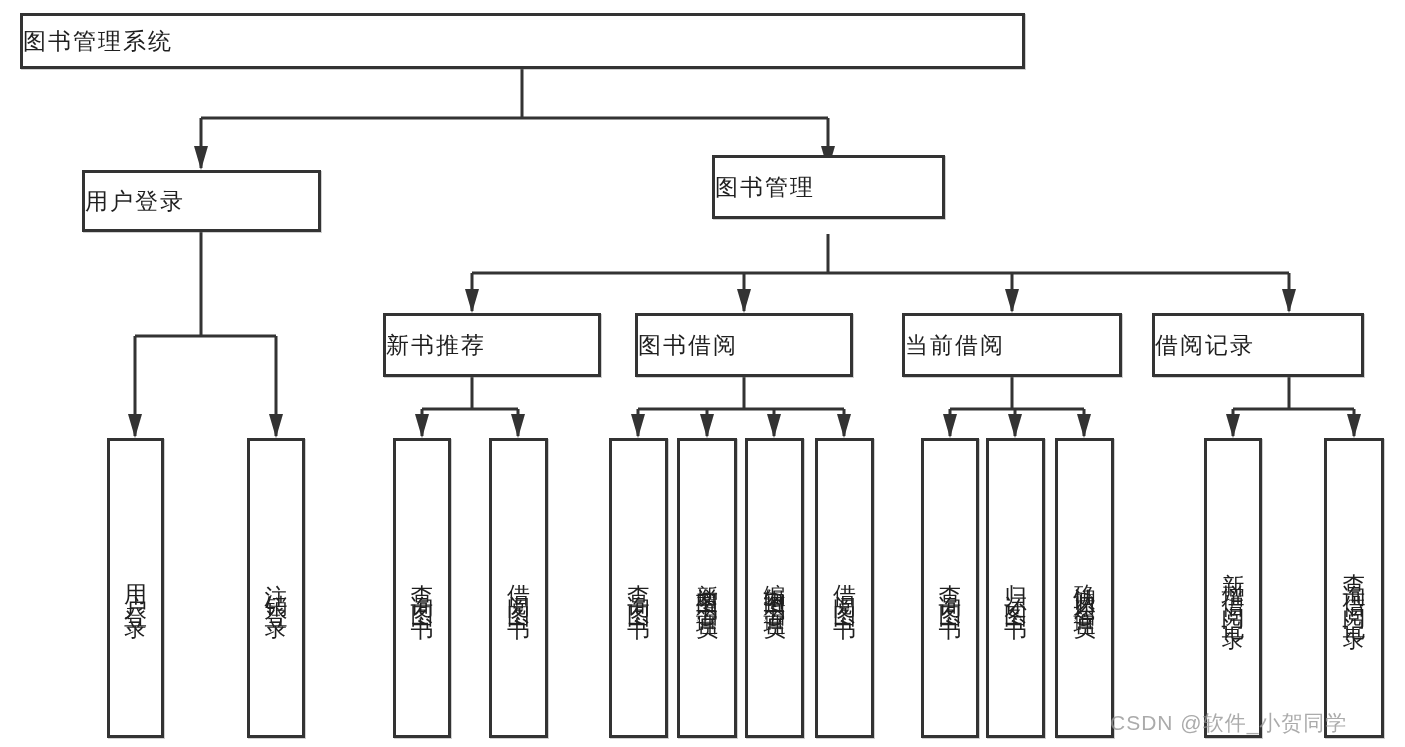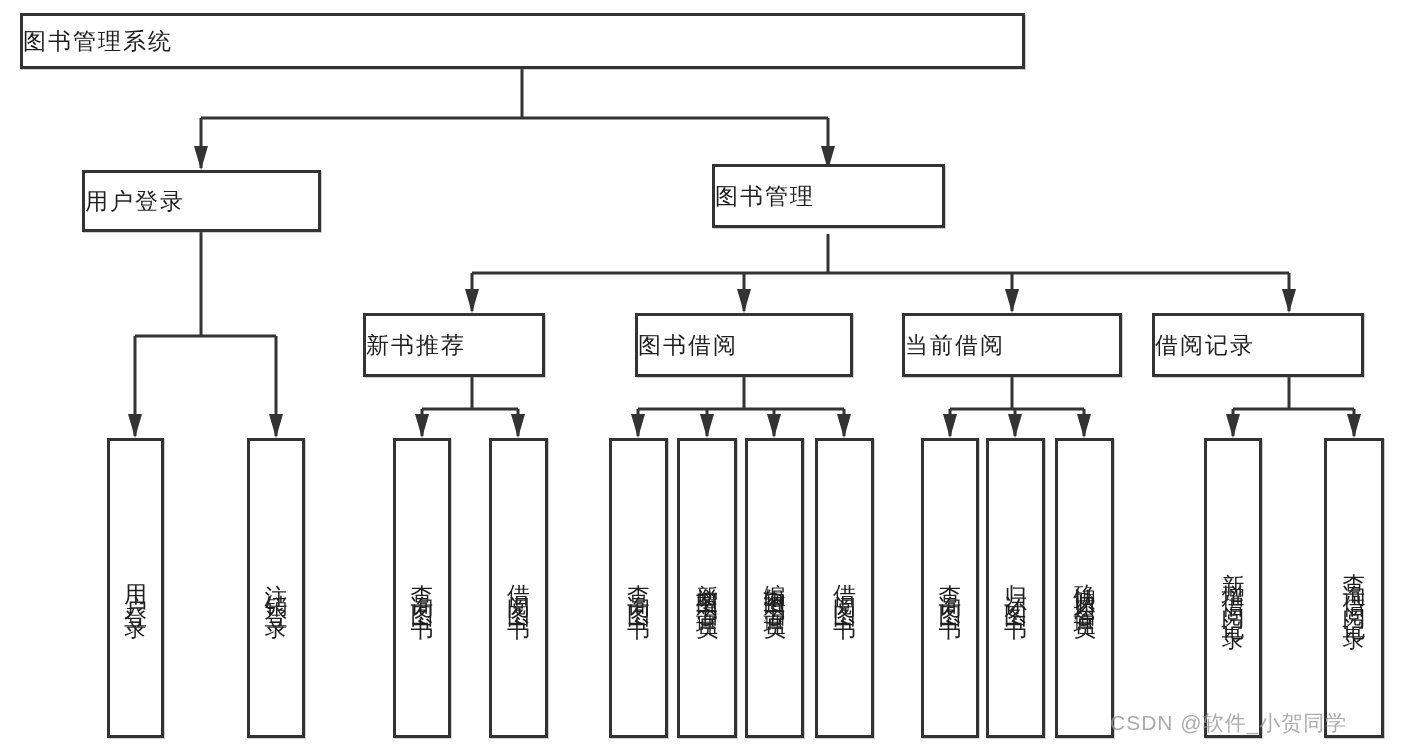--- a/index.html
+++ b/index.html
@@ -99,25 +99,25 @@
     </g>
   </svg>
 
   <div class="hbox" style="left:20px;top:13px;width:1005px;height:56px">
     <span>图书管理系统</span>
   </div>
 
   <div class="hbox" style="left:82px;top:170px;width:239px;height:62px">
     <span>用户登录</span>
   </div>
-  <div class="hbox" style="left:712px;top:164px;width:233px;height:64px">
+  <div class="hbox" style="left:712px;top:155px;width:233px;height:64px">
     <span>图书管理</span>
   </div>
 
-  <div class="hbox" style="left:363px;top:313px;width:182px;height:64px">
+  <div class="hbox" style="left:383px;top:313px;width:218px;height:64px">
     <span>新书推荐</span>
   </div>
   <div class="hbox" style="left:902px;top:313px;width:220px;height:64px">
     <span>当前借阅</span>
   </div>
   <div class="hbox" style="left:635px;top:313px;width:218px;height:64px">
     <span>图书借阅</span>
   </div>
   <div class="hbox" style="left:1152px;top:313px;width:212px;height:64px">
     <span>借阅记录</span>

